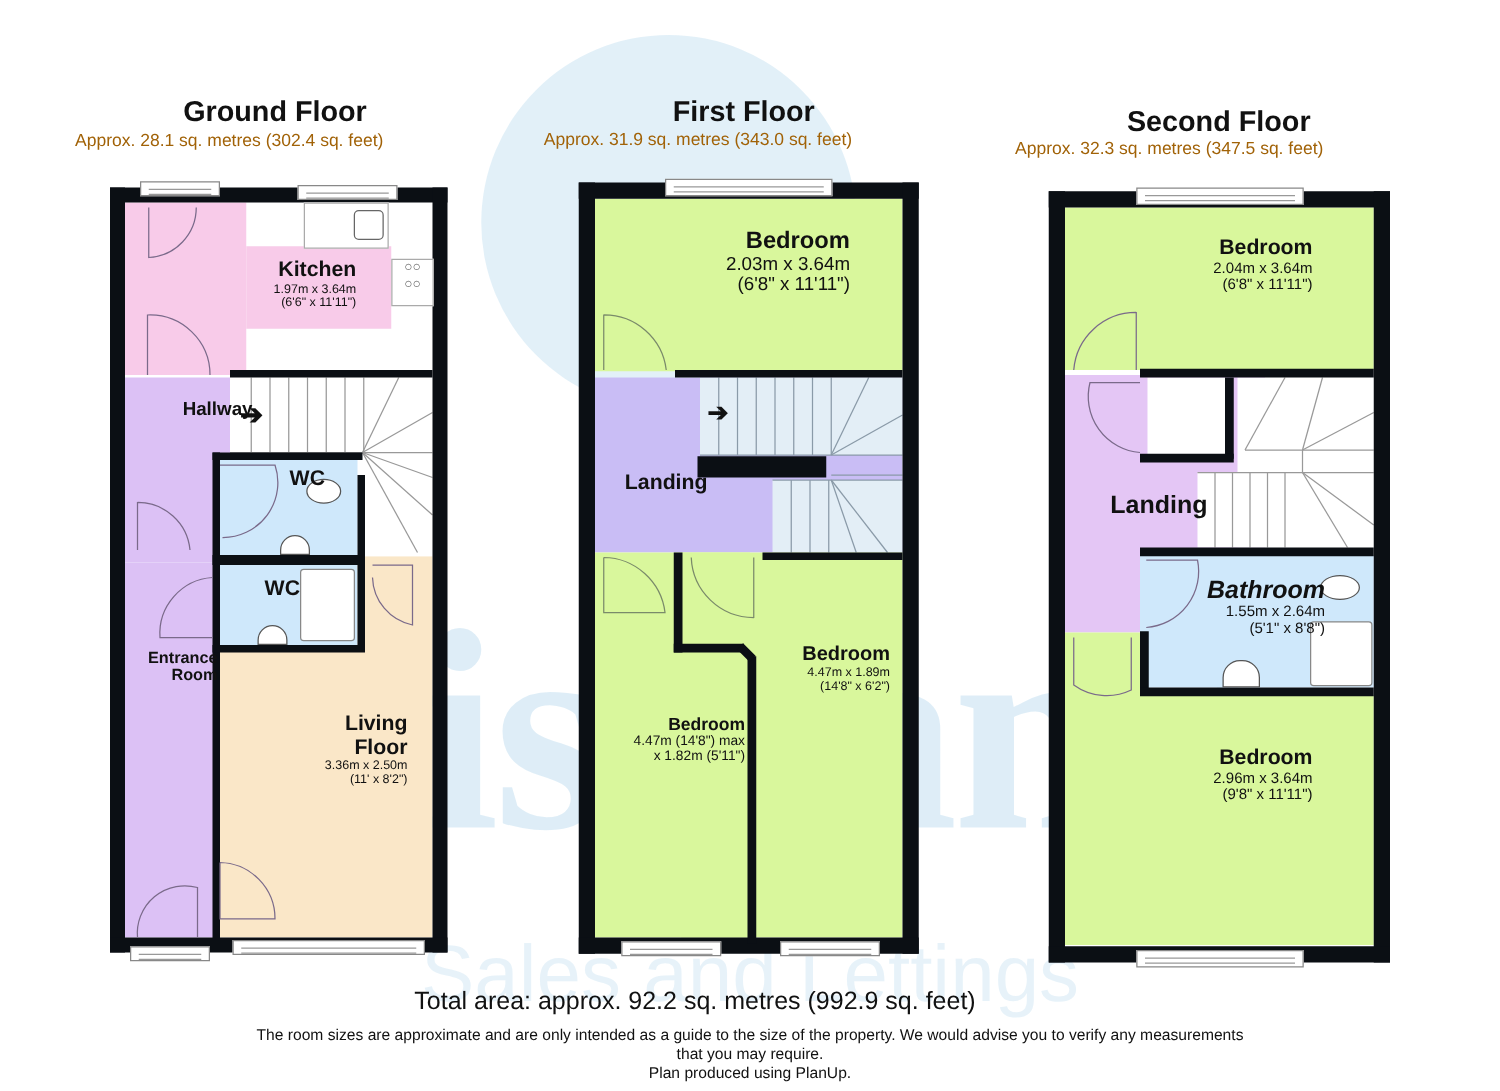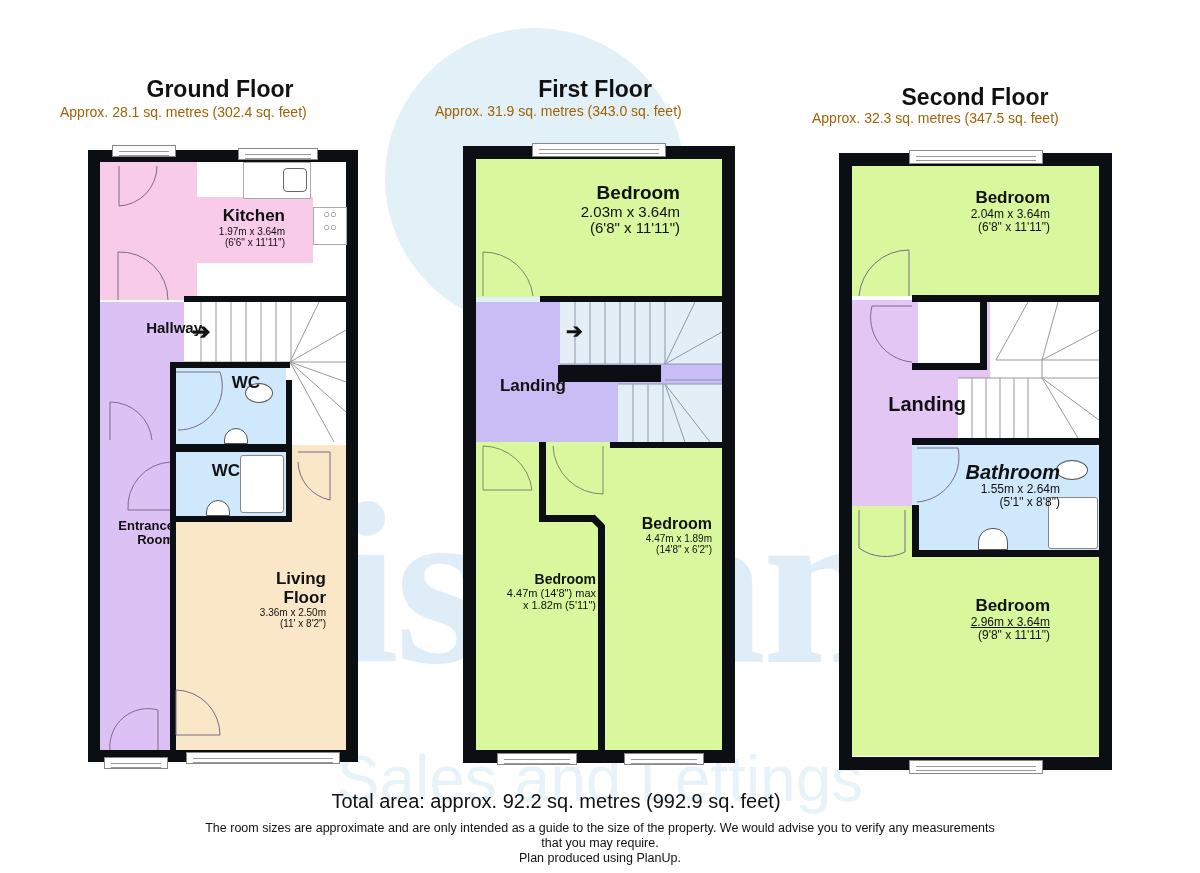--- a/index.html
+++ b/index.html
@@ -274,21 +274,21 @@
   <div class="rlabel" style="left:866px;top:393px;width:100px;">
     <span class="rname" style="font-size:20px;">Landing</span>
   </div>
   <div class="rlabel" style="left:950px;top:461px;width:110px;">
     <span class="rname" style="font-size:20px;font-style:italic;">Bathroom</span>
     <span class="rdim" style="font-size:12px;">1.55m x 2.64m</span>
     <span class="rdim" style="font-size:12px;">(5'1" x 8'8")</span>
   </div>
   <div class="rlabel" style="left:900px;top:597px;width:150px;">
     <span class="rname">Bedroom</span>
-    <span class="rdim" style="font-size:12px;text-decoration:underline;">2.96m x 3.64m</span>
+    <span class="rdim" style="font-size:12px;">2.96m x 3.64m</span>
     <span class="rdim" style="font-size:12px;">(9'8" x 11'11")</span>
   </div>
 </div>
 
 <div class="foot-total">Total area: approx. 92.2 sq. metres (992.9 sq. feet)</div>
 <div class="foot-note">
   <div>The room sizes are approximate and are only intended as a guide to the size of the property. We would advise you to verify any measurements that you may require.</div>
   <div>Plan produced using PlanUp.</div>
 </div>
 

